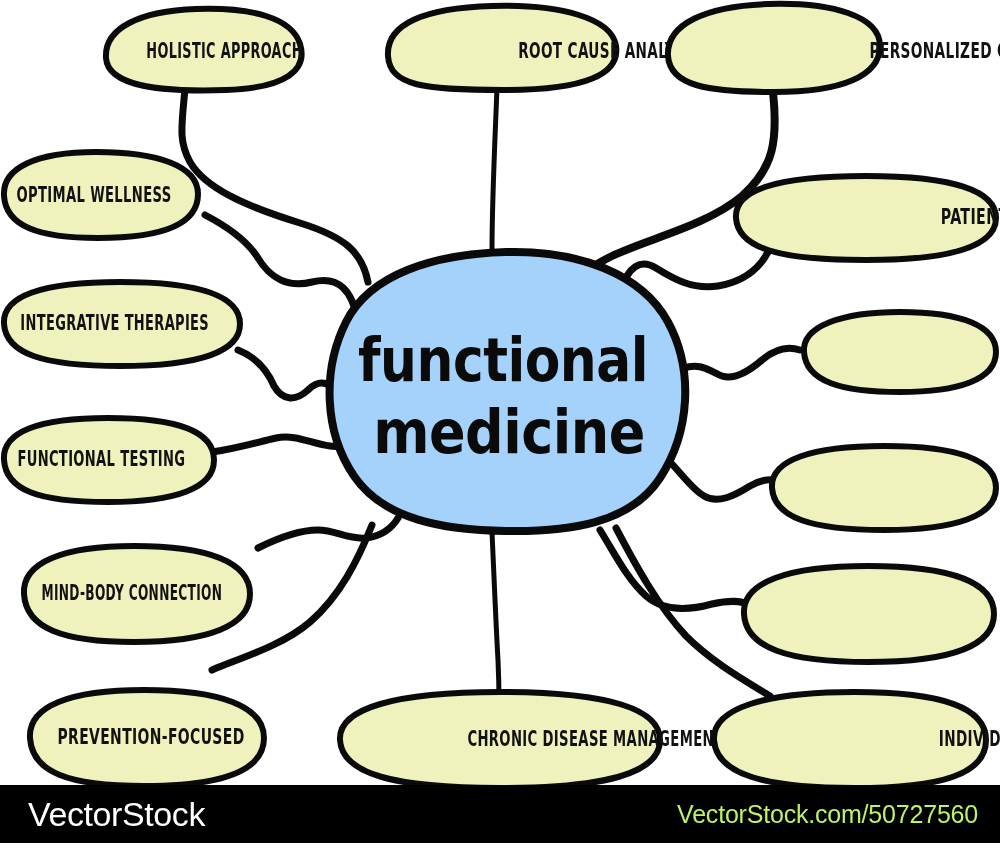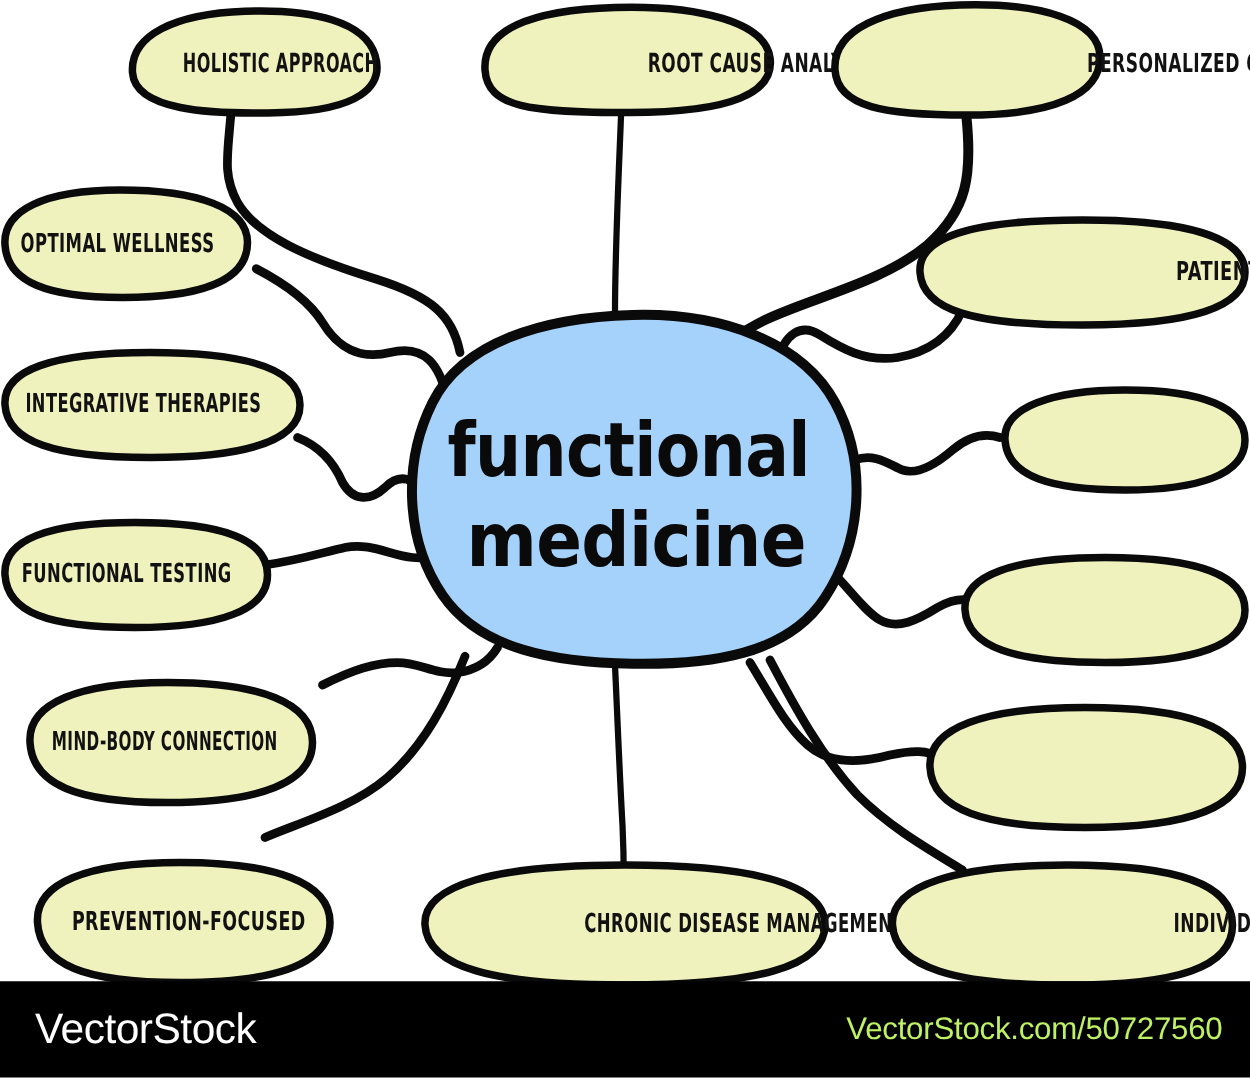--- a/index.html
+++ b/index.html
@@ -62,21 +62,21 @@
     font-weight: 700;
     fill: #0a0a0a;
     text-anchor: middle;
     letter-spacing: -0.5px;
   }
   #footer-bar {
     position: absolute;
     left: 0;
     top: 785px;
     width: 1000px;
-    height: 77px;
+    height: 58px;
     background: #000000;
     text-align: right;
   }
   #footer-brand {
     position: absolute;
     left: 28px;
     top: 50%;
     transform: translateY(-50%);
     color: #ffffff;
     font-family: "Liberation Sans", sans-serif;

